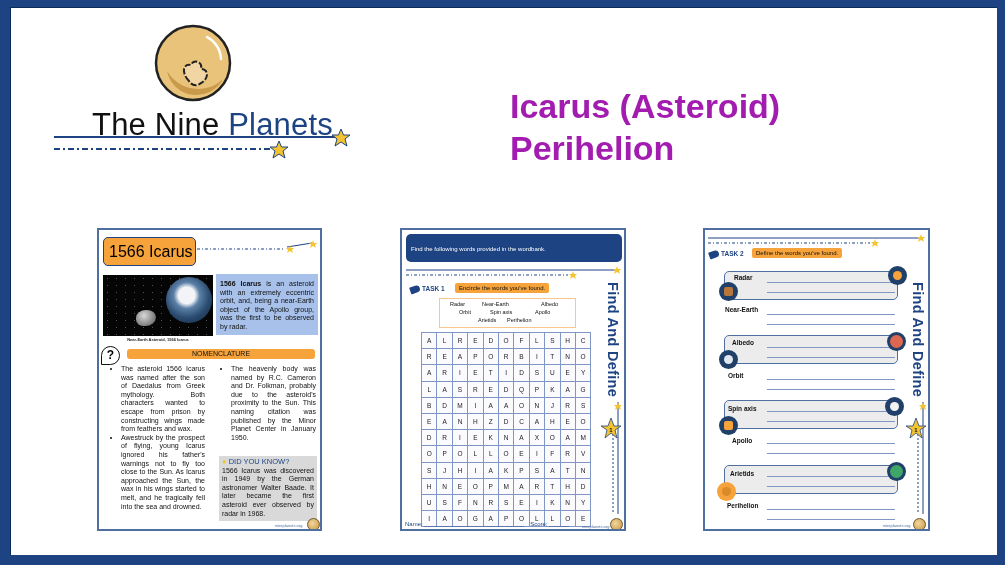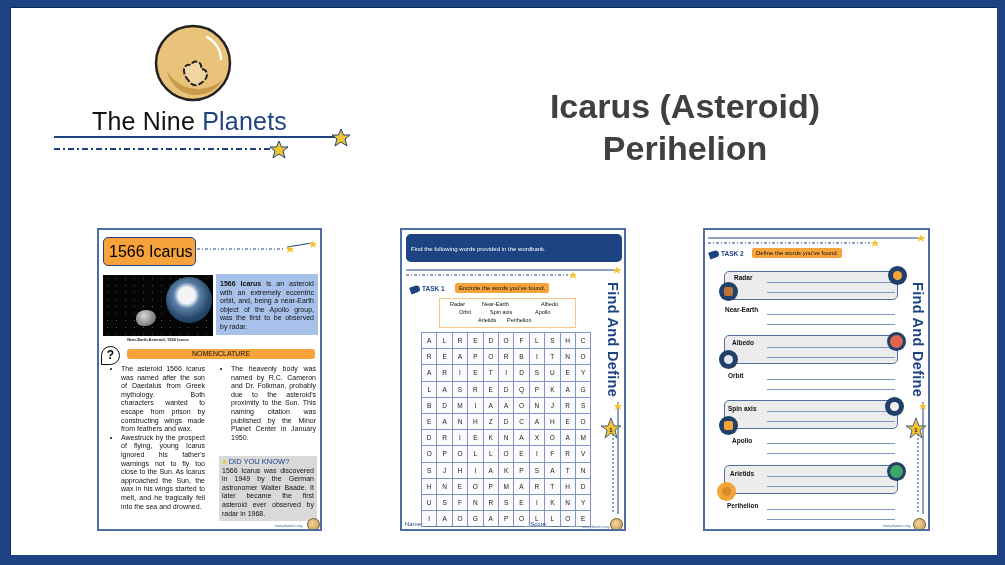--- a/index.html
+++ b/index.html
@@ -2,25 +2,25 @@
 <html><head>
 <meta charset="utf-8">
 <style>
   * { box-sizing: border-box; margin: 0; padding: 0; }
   html, body { width: 1005px; height: 565px; overflow: hidden; background: #1d4383; }
   body { position: relative; font-family: "Liberation Sans", sans-serif; }
   .canvas { position: absolute; left: 10px; top: 7px; width: 987px; height: 548px; background: #fff; box-shadow: inset 1px 1px 0 #0e2a5a; }
 
   
   .logo-planet { position: absolute; left: 143px; top: 16px; width: 80px; height: 80px; }
-  .logo-text { position: absolute; left: 82px; top: 100px; font-size: 25px; color: #111; letter-spacing: 0.2px; }
+  .logo-text { position: absolute; left: 82px; top: 100px; font-size: 31px; color: #111; letter-spacing: 0.2px; }
   .logo-text .accent { color: #1d4383; }
   .logo-lines { position: absolute; left: 44px; top: 122px; width: 300px; height: 40px; }
 
-  .title { position: absolute; left: 500px; top: 78px; width: 350px; text-align: center; color: #404040; font-weight: bold; font-size: 34px; line-height: 42px; }
+  .title { position: absolute; left: 500px; top: 78px; width: 350px; color: #a21caf; font-weight: bold; font-size: 34px; line-height: 42px; }
 
   
   .sheet { position: absolute; background: #fff; border: 2px solid #4f6fa0; overflow: hidden; }
   .s1 { left: 97px; top: 228px; width: 225px; height: 303px; }
   .s2 { left: 400px; top: 228px; width: 226px; height: 303px; }
   .s3 { left: 703px; top: 228px; width: 227px; height: 303px; }
 
   
   .s1 .head-box { position: absolute; left: 4px; top: 7px; width: 93px; height: 29px; background: #f6a33b; border: 1.5px solid #1d4383; border-radius: 5px; font-size: 16px; color: #000; padding: 5px 0 0 5px; }
   .s1 .head-line { position: absolute; left: 98px; top: 10px; width: 122px; height: 14px; }

